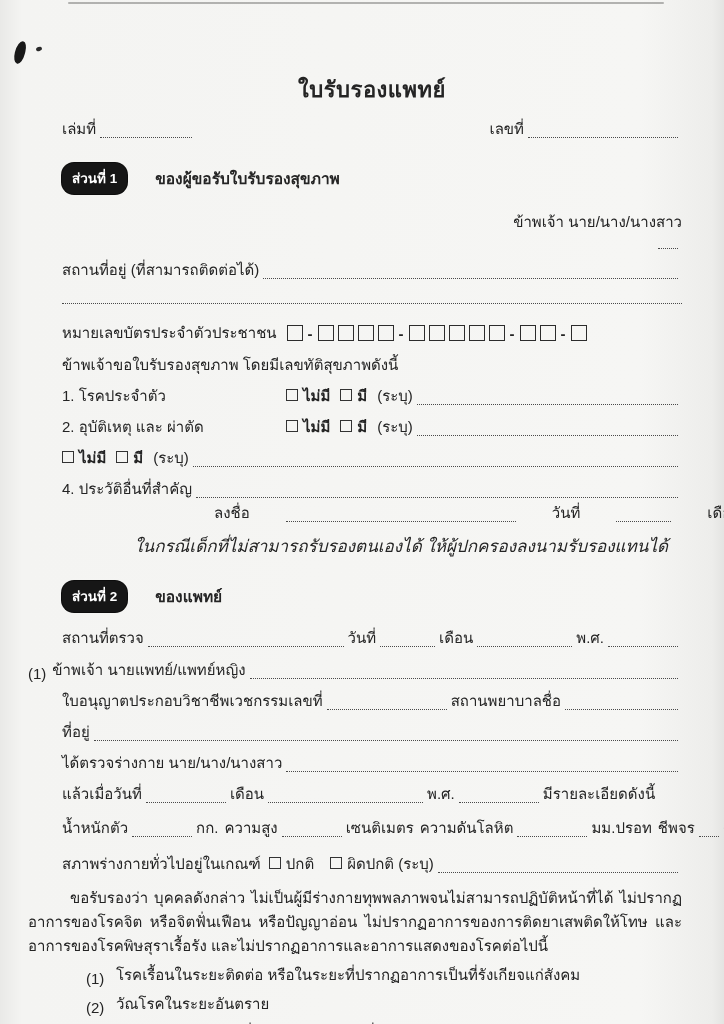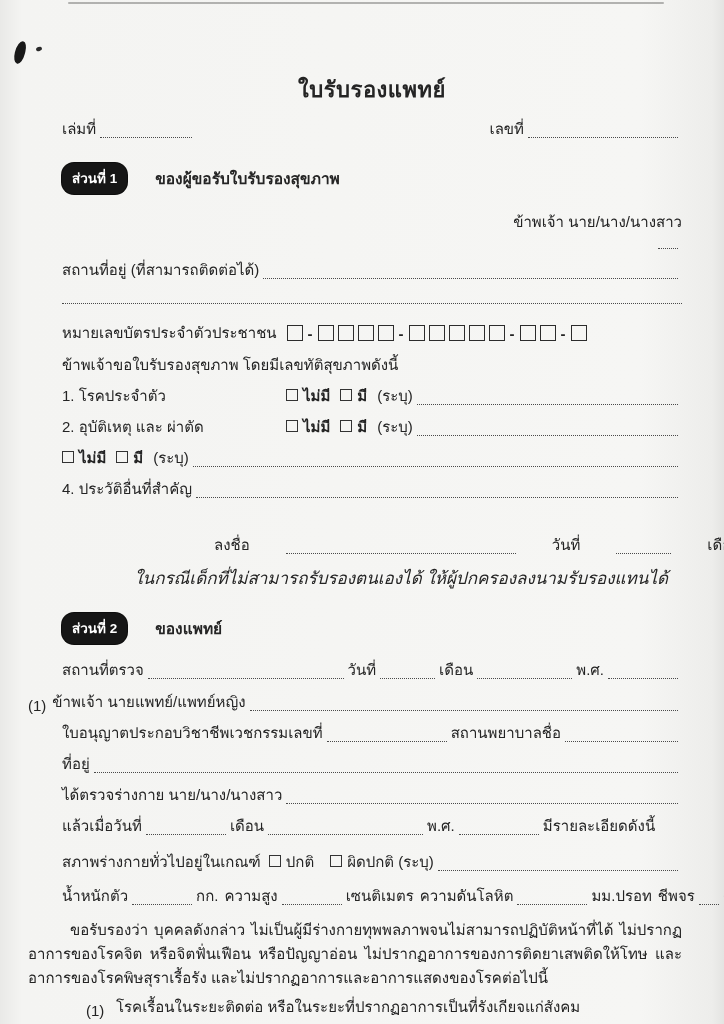--- a/index.html
+++ b/index.html
@@ -48,21 +48,21 @@
   .idrow{ display:flex; align-items:center; margin-top:14px; }
   .idboxes{ display:flex; align-items:center; margin-left:8px; }
   .idbox{ width:16px; height:16px; border:1.6px solid #2c2c2c; margin:0 2px; background:transparent; }
   .idsep{ margin:0 3px; font-weight:bold; }
 
   .history-row{ display:flex; align-items:flex-end; margin-top:7px; }
   .history-label{ flex:0 0 224px; white-space:nowrap; }
   .chk{ width:12px; height:12px; border:1.4px solid #333; display:inline-block; margin:0 5px 1px 0; vertical-align:-1px; background:transparent; }
   .optgap{ margin-right:10px;font-weight:bold; }
 
-  .sign-row{ margin-top:32px; padding-left:152px;gap:32px; }
+  .sign-row{ margin-top:0; padding-left:152px;gap:32px; }
   .italic-note{ font-style:italic; text-align:right; margin-top:7px; padding-right:14px; font-size:17px; }
 
   .outdent{ margin-left:-34px; }
   .outdent .num{ margin-right:6px; white-space:nowrap; }
 
   .paragraph{ margin-top:10px; margin-left:-34px; line-height:1.6; text-align:justify; }
   .paragraph .indent{ display:inline-block; width:42px; }
 
   .disease{ display:flex; align-items:flex-end; margin-top:5px; padding-left:24px; }
   .disease .num{ flex:0 0 30px; }
@@ -205,44 +205,44 @@
     <span class="dots"></span>
   </div>
   <div class="row mt7">
     <span class="lbl">แล้วเมื่อวันที่</span>
     <span class="dots w80"></span>
     <span class="lbl">เดือน</span>
     <span class="dots w155"></span>
     <span class="lbl">พ.ศ.</span>
     <span class="dots w80"></span>
     <span class="lbl">มีรายละเอียดดังนี้</span>
-  </div>
-
-  <div class="row mt12">
-    <span class="lbl">สภาพร่างกายทั่วไปอยู่ในเกณฑ์</span>
-    <span class="lbl" style="margin-left:8px"><span class="chk"></span><span>ปกติ</span></span>
-    <span class="lbl" style="margin-left:16px"><span class="chk"></span><span>ผิดปกติ (ระบุ)</span></span>
-    <span class="dots"></span>
   </div>
 
   <div class="row mt10">
     <span class="lbl">น้ำหนักตัว</span>
     <span class="dots w60"></span>
     <span class="lbl">กก.</span>
     <span class="lbl" style="margin-left:6px">ความสูง</span>
     <span class="dots w60"></span>
     <span class="lbl">เซนติเมตร</span>
     <span class="lbl" style="margin-left:6px">ความดันโลหิต</span>
     <span class="dots w70"></span>
     <span class="lbl">มม.ปรอท</span>
     <span class="lbl" style="margin-left:6px">ชีพจร</span>
     <span class="dots"></span>
     <span class="lbl">ครั้ง/นาที</span>
   </div>
 
+  <div class="row mt12">
+    <span class="lbl">สภาพร่างกายทั่วไปอยู่ในเกณฑ์</span>
+    <span class="lbl" style="margin-left:8px"><span class="chk"></span><span>ปกติ</span></span>
+    <span class="lbl" style="margin-left:16px"><span class="chk"></span><span>ผิดปกติ (ระบุ)</span></span>
+    <span class="dots"></span>
+  </div>
+
   <div class="paragraph"><span class="indent"></span><span>ขอรับรองว่า บุคคลดังกล่าว ไม่เป็นผู้มีร่างกายทุพพลภาพจนไม่สามารถปฏิบัติหน้าที่ได้ ไม่ปรากฏอาการของโรคจิต หรือจิตฟั่นเฟือน หรือปัญญาอ่อน ไม่ปรากฏอาการของการติดยาเสพติดให้โทษ และอาการของโรคพิษสุราเรื้อรัง และไม่ปรากฏอาการและอาการแสดงของโรคต่อไปนี้</span></div>
 
   <div class="disease">
     <span class="num">(1)</span>
     <span>โรคเรื้อนในระยะติดต่อ หรือในระยะที่ปรากฏอาการเป็นที่รังเกียจแก่สังคม</span>
   </div>
   <div class="disease">
     <span class="num">(2)</span>
     <span>วัณโรคในระยะอันตราย</span>
   </div>

